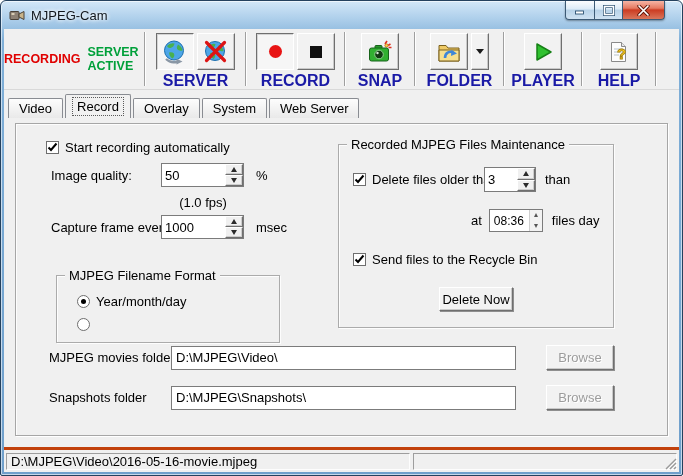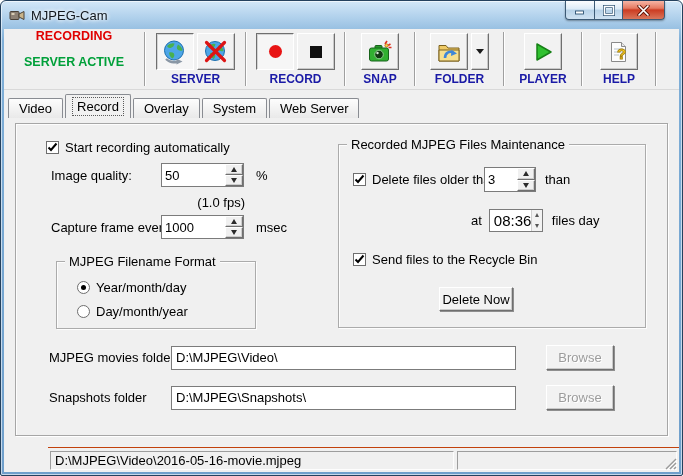--- a/index.html
+++ b/index.html
@@ -25,34 +25,34 @@
   .cap-btn.close { border-left: none; width: 42px; border-radius: 0 0 4px 0;
     background: linear-gradient(180deg, #f6b5a5 0%, #e67a62 40%, #cc3c22 50%, #d9765b 100%); }
 
   
   .client { position: absolute; left: 3px; right: 3px; top: 28px; bottom: 3px;
     background: #f0f0f0; font-size: 13px; color: #000; }
 
   
   .toolbar { position: absolute; left: 0; top: 0; right: 0; height: 61px;
     display: flex; align-items: stretch; border-bottom: 1px solid #d9d9d9; }
-  .tb-status { width: 140px; display: flex; flex-direction: column; 
-    align-items: center; gap: 12px; }
+  .tb-status { width: 140px; display: flex; flex-direction: row; justify-content: center;
+    align-items: center; gap: 7px; }
   .tb-status .rec { color: #e00000; font-weight: bold; font-size: 12.5px; }
   .tb-status .srv { color: #00a03a; font-weight: bold; font-size: 12.5px; }
   .tb-sep { width: 2px; margin: 3px 0; background: linear-gradient(to right, #9f9f9f 50%, #ffffff 50%); }
   .tb-group { display: flex; flex-direction: column; align-items: center; padding-top: 4px; }
   .tb-btns { display: flex; gap: 3px; align-items: flex-start; }
   .tb-btn { width: 38px; height: 37px; display: flex; align-items: center; justify-content: center;
     background: #f2f2f2; border: 1px solid; border-color: #ffffff #6f6f6f #6f6f6f #ffffff;
     box-shadow: inset -1px -1px 0 #c9c9c9; padding: 0; cursor: default; }
   .tb-btn.pressed { border-color: #6f6f6f #ffffff #ffffff #6f6f6f; box-shadow: inset 1px 1px 0 #d4d4d4;
     background: #f6f6f6; }
   .tb-btn.narrow { width: 18px; }
-  .tb-label { margin-top: 2px; font-size: 12px; font-weight: bold; color: #1a1aa6; }
+  .tb-label { margin-top: 2px; font-size: 16px; font-weight: bold; color: #1a1aa6; }
   .tb-spacer { flex: 1; }
   .dot { width: 13px; height: 13px; border-radius: 50%; background: #e81414; }
   .sq { width: 12px; height: 12px; background: #101010; }
   .drop-tri { width: 0; height: 0; border-left: 4px solid transparent; border-right: 4px solid transparent;
     border-top: 5px solid #1a1a1a; }
 
   
   .tabbar { position: absolute; left: 4px; top: 65px; height: 24px; display: flex; align-items: flex-end; }
   .tab { height: 20px; padding: 0 10px; display: flex; align-items: center;
     background: linear-gradient(#fdfdfd, #e9e9e9); border: 1px solid #898c92; border-bottom: none;
@@ -83,21 +83,21 @@
   .spin-b { flex: 1; display: flex; align-items: center; justify-content: center; background: #f0f0f0;
     border: 1px solid; border-color: #ffffff #6f6f6f #6f6f6f #ffffff; box-shadow: inset -1px -1px 0 #cdcdcd; }
   .tri-up { width: 0; height: 0; border-left: 3px solid transparent; border-right: 3px solid transparent;
     border-bottom: 5px solid #2b2b2b; }
   .tri-down { width: 0; height: 0; border-left: 3px solid transparent; border-right: 3px solid transparent;
     border-top: 5px solid #2b2b2b; }
   .spin.small { width: 52px; height: 25px; }
 
   
   .timespin { display: flex; width: 54px; height: 23px; border: 1px solid #7b7b7b; background: #fff; }
-  .time-val { flex: 1; display: flex; align-items: center; padding-left: 4px; font-size: 15px; }
+  .time-val { flex: 1; display: flex; align-items: center; padding-left: 4px; font-size: 12px; }
   .time-btns { width: 13px; display: flex; flex-direction: column; border-left: 1px solid #cfcfcf; }
   .time-b { flex: 1; display: flex; align-items: center; justify-content: center; background: #f2f2f2; }
   .time-b .tri-up { border-left-width: 2.5px; border-right-width: 2.5px; border-bottom-width: 4px; border-bottom-color: #555; }
   .time-b .tri-down { border-left-width: 2.5px; border-right-width: 2.5px; border-top-width: 4px; border-top-color: #555; }
 
   
   .groupbox { position: absolute; border: 1px solid #ababab; box-shadow: 1px 1px 0 #fdfdfd, inset 1px 1px 0 #fdfdfd; }
   .group-title { position: absolute; top: -8px; left: 8px; background: #f0f0f0; padding: 0 4px;
     white-space: nowrap; }
 
@@ -105,21 +105,21 @@
   .push-btn { font: 13px "Liberation Sans", sans-serif; background: #f2f2f2; border: 1px solid;
     border-color: #ffffff #6f6f6f #6f6f6f #ffffff; box-shadow: inset -1px -1px 0 #c9c9c9, 1px 1px 0 #8e8e8e;
     cursor: default; }
   .push-btn:disabled, .push-btn.disabled { color: #9c9c9c; text-shadow: 1px 1px 0 #ffffff; }
 
   .textfield { width: 345px; height: 24px; border: 1px solid #7b7b7b; background: #fff; padding: 0 4px;
     font: 13px "Liberation Sans", sans-serif; outline: none; }
   .fld-label { white-space: nowrap; }
 
   
-  .statusbar { position: absolute; left: 0; right: 0; bottom: 0; height: 25px; border-top: 1px solid #c2410c; margin-left: 44px; }
+  .statusbar { position: absolute; left: 0; right: 0; bottom: 0; height: 25px; border-top: 3px solid #c2410c; }
   .sb-panel { position: absolute; top: 3px; bottom: 2px; border: 1px solid;
     border-color: #9d9d9d #fdfdfd #fdfdfd #9d9d9d; display: flex; align-items: center; }
   .sb-main { left: 2px; width: 404px; padding-left: 4px; overflow: hidden; white-space: nowrap; }
   .sb-right { left: 409px; right: 2px; }
   .sb-grip { position: absolute; right: 2px; bottom: 2px; width: 13px; height: 13px; }
 </style>
 </head>
 <body>
 
 <div class="window">
@@ -304,51 +304,50 @@
                 <i class="tri-up"></i>
               </span>
             <span class="spin-b">
                 <i class="tri-down"></i>
               </span>
           </span>
         </span>
         <span style="margin-left:12px;">%</span>
       </div>
 
-      <div class="abs" style="left:145px; top:71px; width:84px; text-align:right;">(1.0 fps)</div>
+      <div class="abs" style="left:145px; top:71px; width:84px; text-align:center;">(1.0 fps)</div>
 
       <div class="abs hrow" style="left:35px; top:91px;">
         <span class="fld-label" style="width:110px;">Capture frame every</span>
         <span class="spin">
           <input value="1000" style="">
           <span class="spin-btns">
             <span class="spin-b">
                 <i class="tri-up"></i>
               </span>
             <span class="spin-b">
                 <i class="tri-down"></i>
               </span>
           </span>
         </span>
         <span style="margin-left:12px;">msec</span>
       </div>
 
-      <div class="groupbox" style="left:40px; top:137px; width:200px; height:68px;">
+      <div class="groupbox" style="left:40px; top:151px; width:224px; height:68px;">
         <span class="group-title">MJPEG Filename Format</span>
         <div class="abs hrow" style="left:20px; top:18px;">
           <span class="radio selected"></span>
           <span class="ctl-label">Year/month/day</span>
         </div>
         <div class="abs hrow" style="left:20px; top:42px;">
           <span class="radio"></span>
-          <span class="ctl-label">Day/month/year</span>
-        </div>
-      </div>
-
-      <div class="groupbox" style="left:322px; top:20px; width:308px; height:184px;">
+        </div>
+      </div>
+
+      <div class="groupbox" style="left:322px; top:20px; width:276px; height:184px;">
         <span class="group-title">Recorded MJPEG Files Maintenance</span>
 
         <div class="abs hrow" style="left:14px; top:22px;">
           <span class="checkbox">
             <svg width="11" height="11" viewBox="0 0 11 11">
                 <path d="M1.5 5.5 L4 8 L9.5 1.5" stroke="#000" stroke-width="2" fill="none"></path>
               </svg>
           </span>
           <span class="ctl-label" style="width:112px;">Delete files older than</span>
           <span class="spin small">

